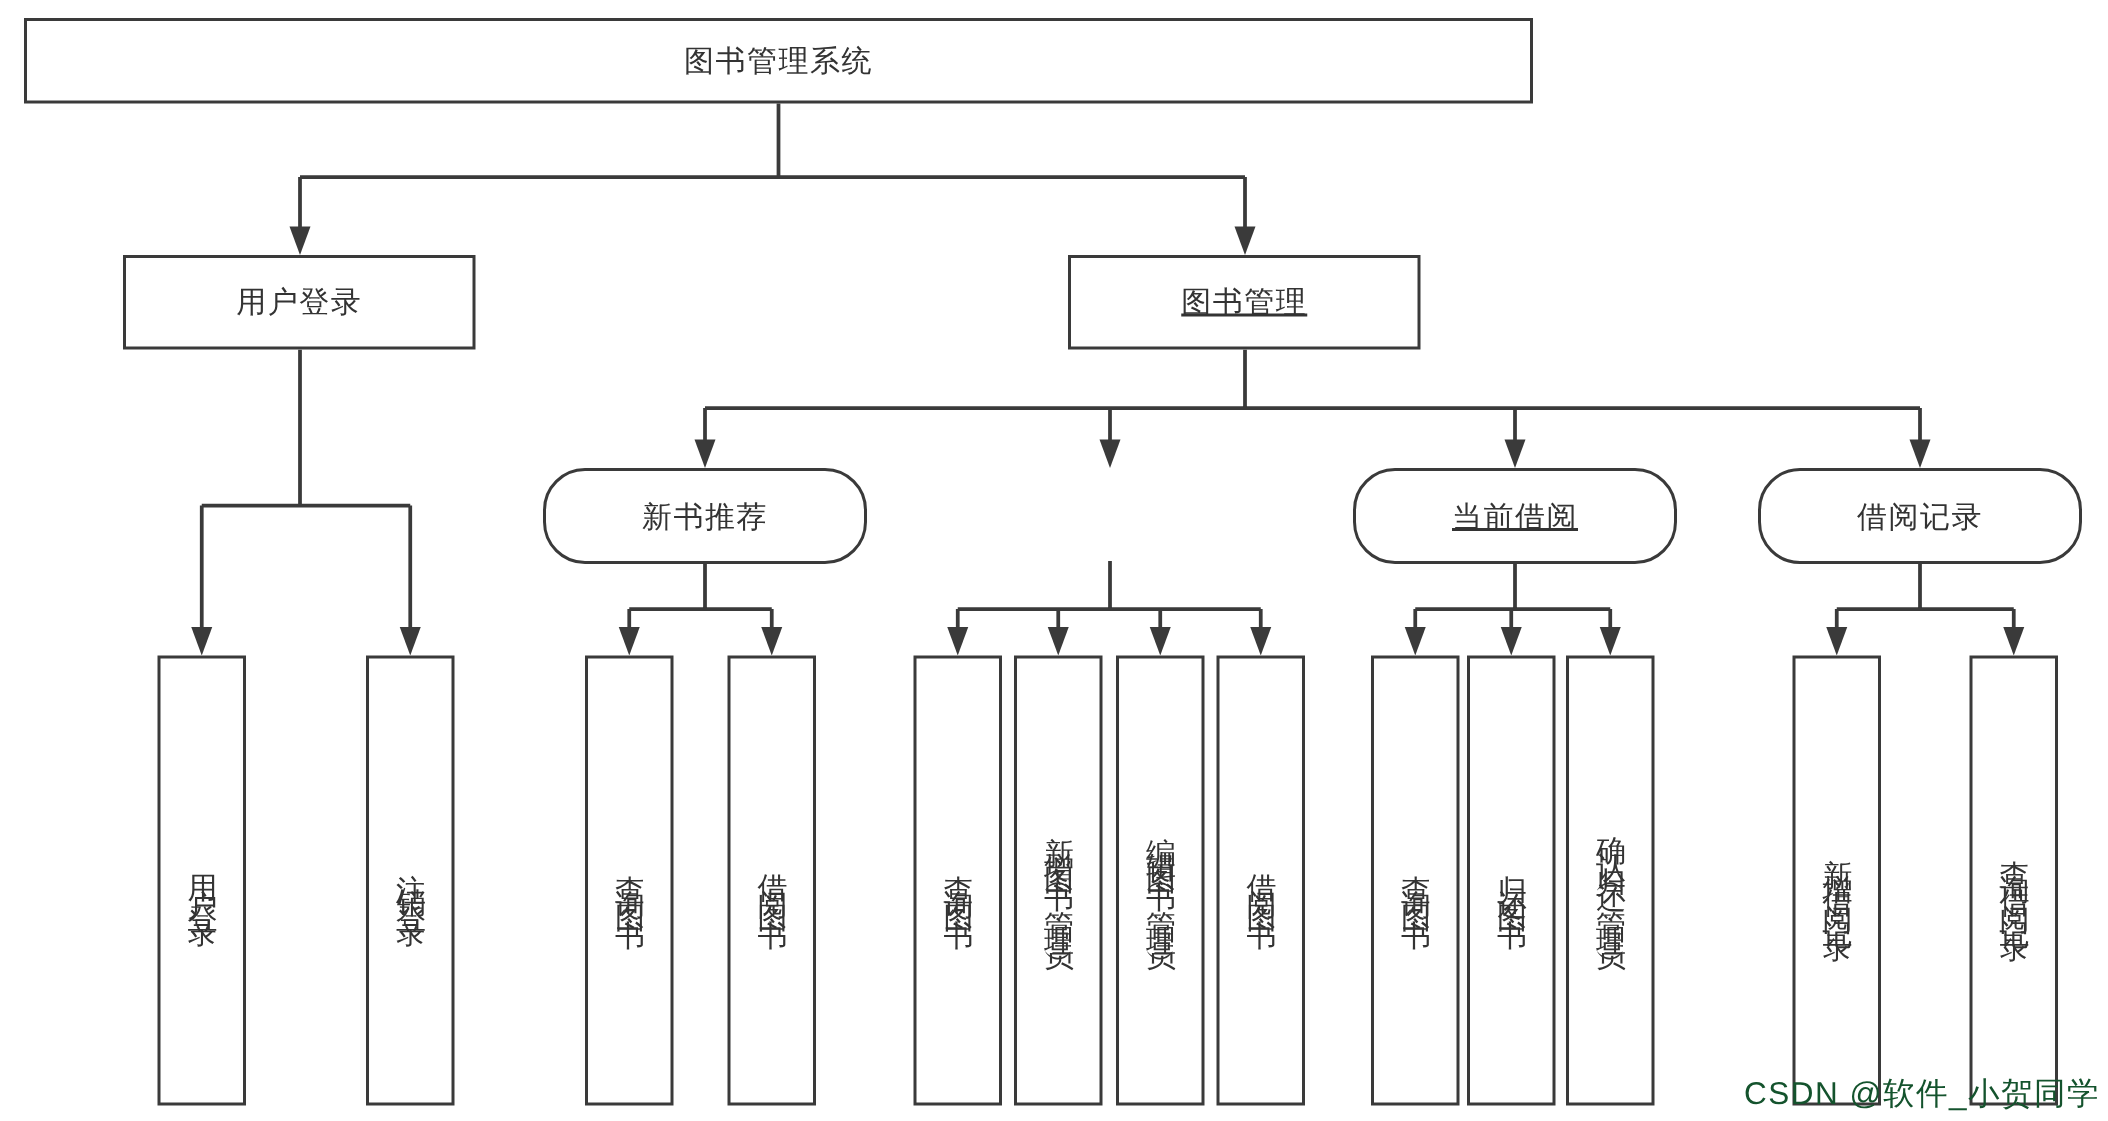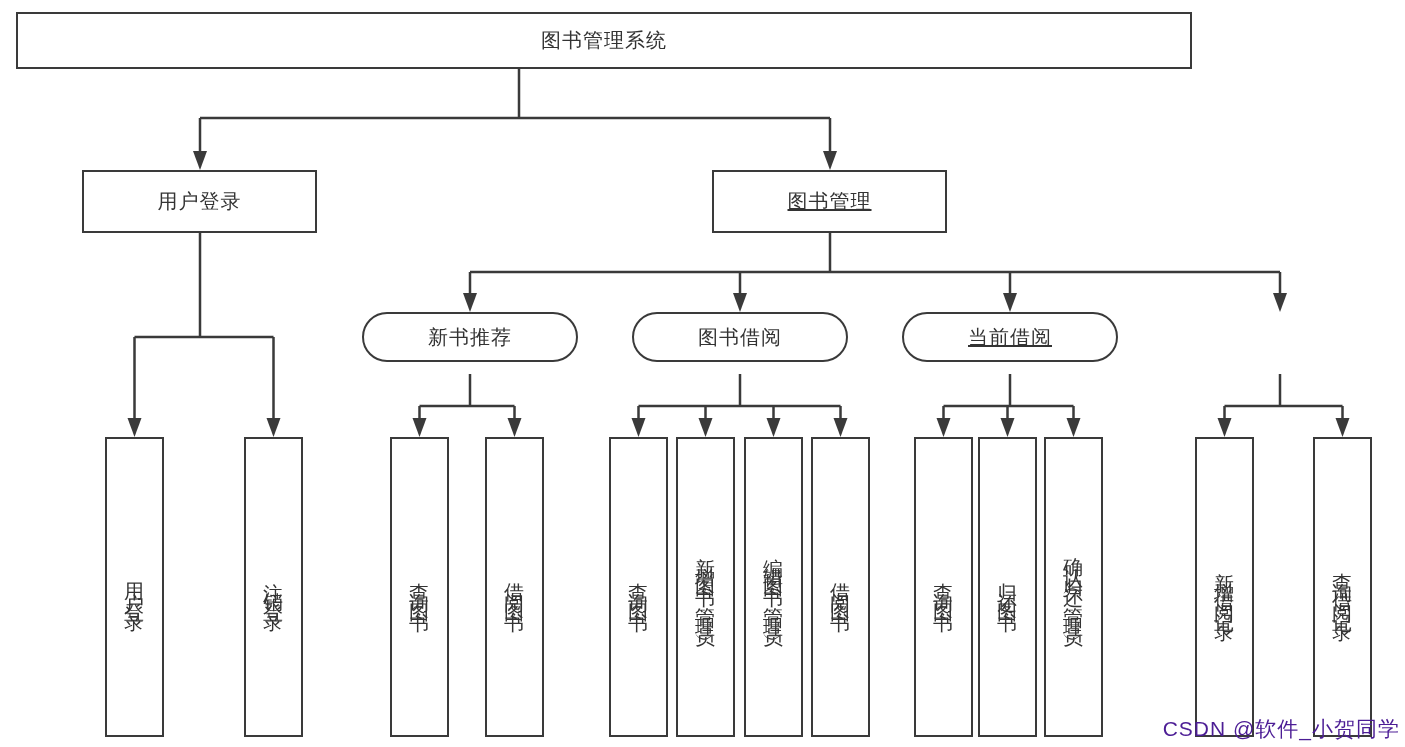--- a/index.html
+++ b/index.html
@@ -33,50 +33,50 @@
     align-items: center;
     justify-content: center;
     z-index: 2;
   }
   .hbox {
     font-size: 20px;
     letter-spacing: 1px;
   }
   .root {
     left: 16px; top: 12px;
-    width: 1176px; height: 57px;
+    width: 1006px; height: 57px;
     border-width: 2px;
   }
   .lvl2 {
     top: 170px;
     width: 235px; height: 63px;
   }
   .lvl3 {
     top: 312px;
-    width: 216px; height: 50px; border-radius: 28px;
+    width: 216px; height: 64px; border-radius: 28px;
   }
   .vbox {
     top: 437px;
     width: 59px; height: 300px;
   }
   .vbox span {
     writing-mode: vertical-rl;
     text-orientation: mixed;
     font-size: 20px;
     line-height: 1.0;
     letter-spacing: 10px;
     color: #333333;
     white-space: nowrap;
   }
   .watermark {
     position: absolute;
     right: 5px;
     bottom: 4px;
     font-size: 21px;
-    color: #4c1d95;
+    color: #14532d;
     letter-spacing: 1px;
     z-index: 3;
   }
 </style>
 </head>
 <body>
 
 <div class="stage">
 
   <svg class="wires" viewBox="0 0 1405 747" aria-hidden="true">
@@ -113,22 +113,22 @@
     <use href="#ah" x="1224.5" y="437"></use>
     <use href="#ah" x="1342.5" y="437"></use>
   </svg>
 
   <div class="box hbox root">图书管理系统</div>
 
   <div class="box hbox lvl2" style="left:82px;">用户登录</div>
   <div class="box hbox lvl2" style="left:712px;text-decoration:underline;">图书管理</div>
 
   <div class="box hbox lvl3" style="left:362px;">新书推荐</div>
-  <div class="box hbox lvl3" style="left:632px;">图书借阅</div>
   <div class="box hbox lvl3" style="left:902px;text-decoration:underline;">当前借阅</div>
+  <div class="box hbox lvl3" style="left:1172px;">借阅记录</div>
 
   <div class="box vbox" style="left:105px;">
       <span>用户登录</span>
     </div>
   <div class="box vbox" style="left:244px;">
       <span>注销登录</span>
     </div>
 
   <div class="box vbox" style="left:390px;">
       <span>查询图书</span>

